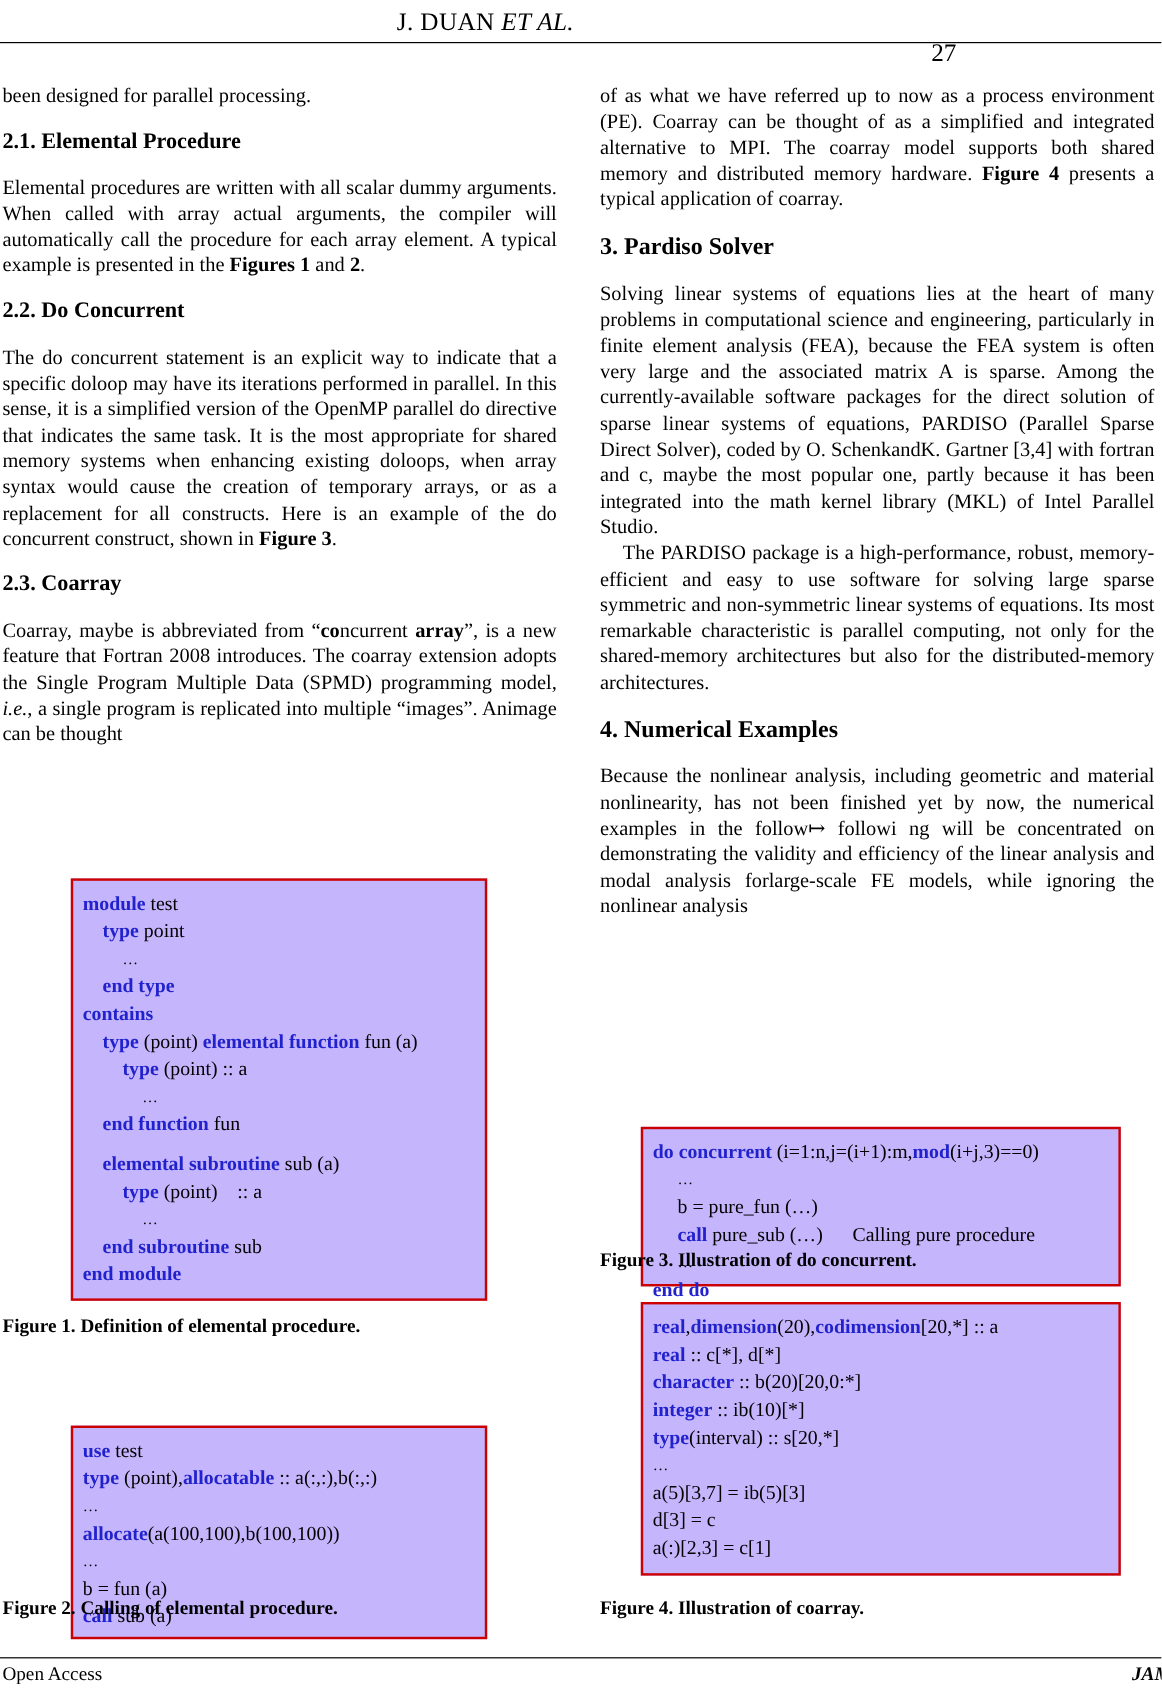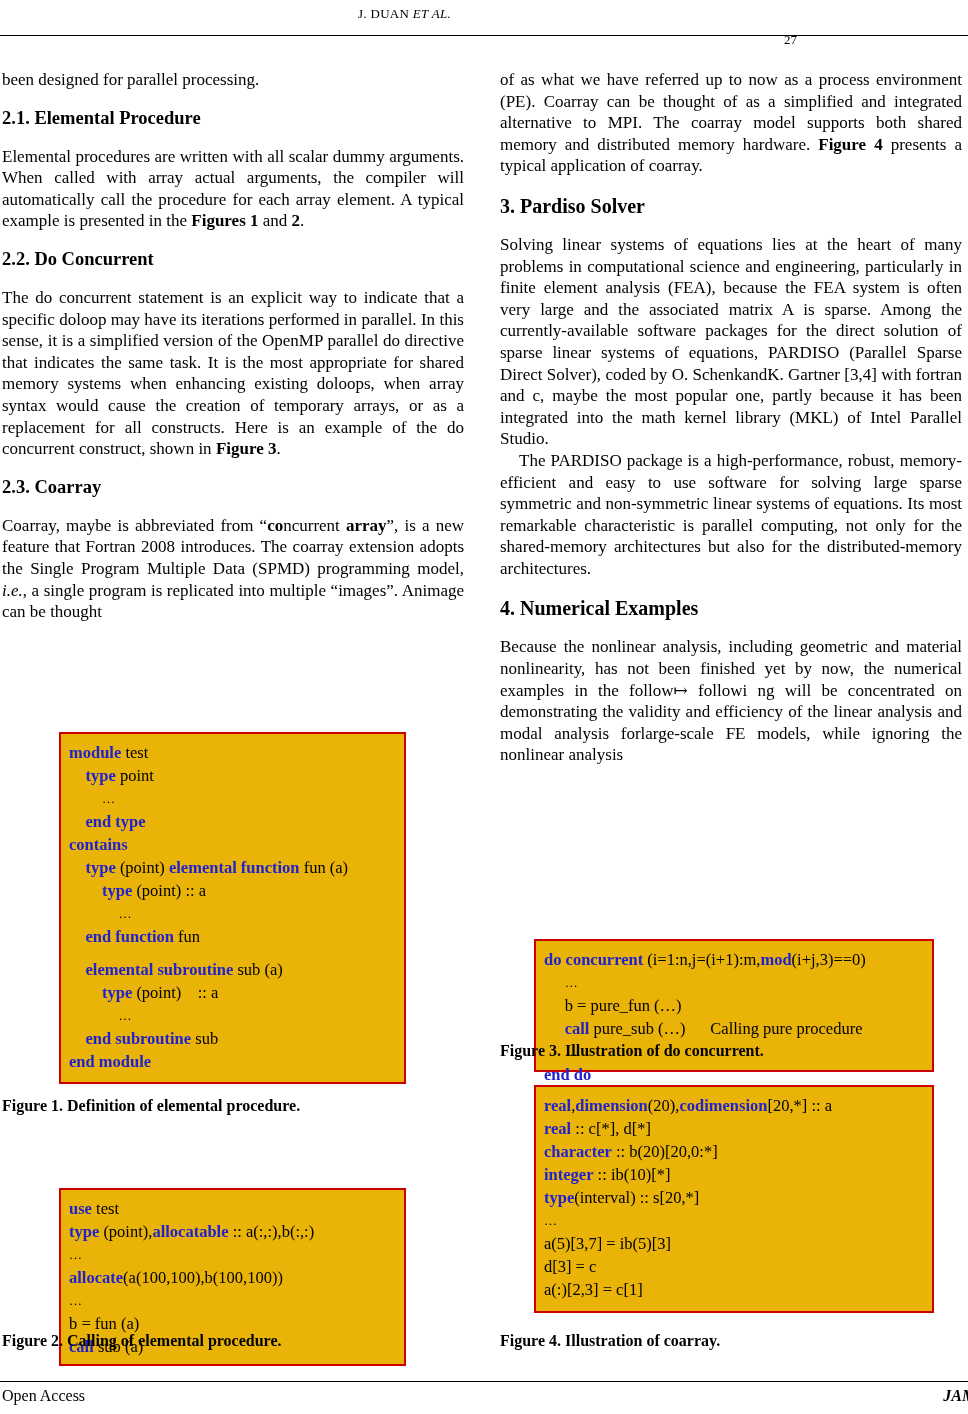--- a/index.html
+++ b/index.html
@@ -16,21 +16,21 @@
     overflow: hidden;
   }
 
   
   .runhead {
     position: absolute;
     top: 0;
     left: 0;
     width: 809px;
     height: 36px;
-    font-size: 13px;
+    font-size: 21px;
   }
   .runhead-title {
     position: absolute;
     left: 0; right: 0; top: 6px;
     text-align: center;
     letter-spacing: 0.3px;
   }
   .runhead-title .ital { font-style: italic; }
   .runhead-page {
     position: absolute;
@@ -77,21 +77,21 @@
     font-size: 20px;
     margin: 18px 0 10px 0;
   }
   .b { font-weight: bold; }
   .i { font-style: italic; }
 
   
   .codebox {
     position: absolute;
     border: 2px solid #cc0000;
-    background: #eab308;
+    background: #c4b5fd;
     box-sizing: border-box;
     padding: 7px 8px 8px 8px;
     font-family: "Liberation Serif", "DejaVu Serif", serif;
     font-size: 16.5px;
     line-height: 23px;
     color: #000000;
     white-space: pre;
   }
   .codebox .kw {
     color: #2222cc;

